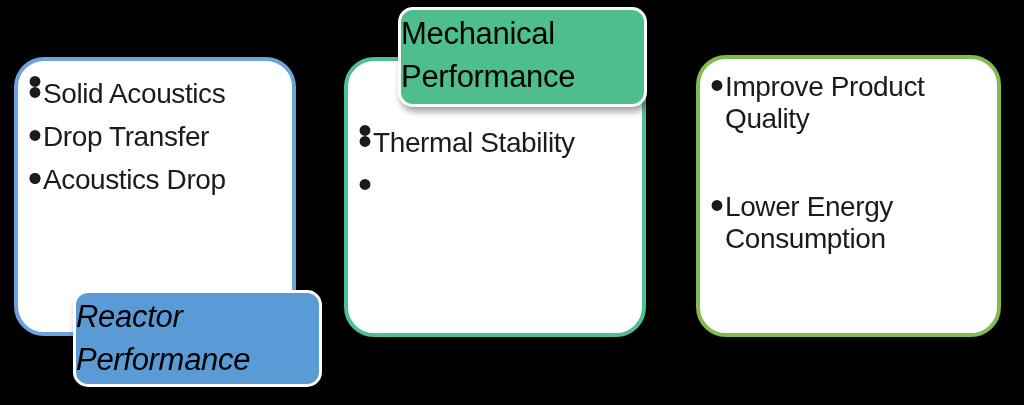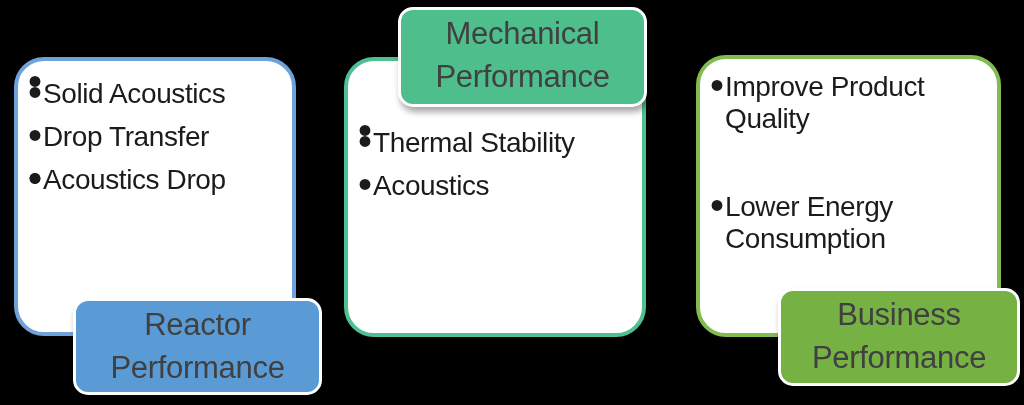--- a/index.html
+++ b/index.html
@@ -57,30 +57,29 @@
     line-height: 32px;
   }
 
   
   .tag {
     position: absolute;
     border: 3px solid #ffffff;
     border-radius: 15px;
     box-sizing: border-box;
     z-index: 2;
-    color: #404040;
-    text-align: center;
+    color: #000000;
     font-size: 31px;
     line-height: 43px;
     letter-spacing: -0.3px;
     padding-top: 2px;
     box-shadow: 2px 5px 6px rgba(0,0,0,0.35);
     background: #777;
   }
-  .tag-1 { left: 73px;  top: 298px; width: 249px; height: 97px;  }
+  .tag-1 { left: 73px;  top: 290px; width: 249px; height: 97px; font-style: italic;  }
   .tag-2 { left: 398px; top: 7px;   width: 249px; height: 100px; }
   .tag-3 { left: 778px; top: 288px; width: 242px; height: 98px;  }
 </style>
 </head>
 <body>
 
 <div class="stage">
 
   <div class="card card-1" style="border-color: rgb(109, 163, 218);">
     <ul>
@@ -110,33 +109,31 @@
     <ul>
       <li>
         <span class="bullet-dot">•</span>
       </li>
       <li>
         <span class="bullet-dot">•</span>
         <span>Thermal Stability</span>
       </li>
       <li>
         <span class="bullet-dot">•</span>
-        <span>Acoustics</span>
       </li>
     </ul>
   </div>
   <div class="tag tag-2" style="background-color: rgb(77, 190, 140);">Mechanical Performance</div>
 
   <div class="card card-3" style="border-color: rgb(131, 187, 81);">
     <ul>
       <li class="gap-after">
         <span class="bullet-dot">•</span>
         <span>Improve Product Quality</span>
       </li>
       <li>
         <span class="bullet-dot">•</span>
         <span>Lower Energy Consumption</span>
       </li>
     </ul>
   </div>
-  <div class="tag tag-3" style="background-color: rgb(118, 177, 67);">Business Performance</div>
 
 </div>
 
 </body></html>

